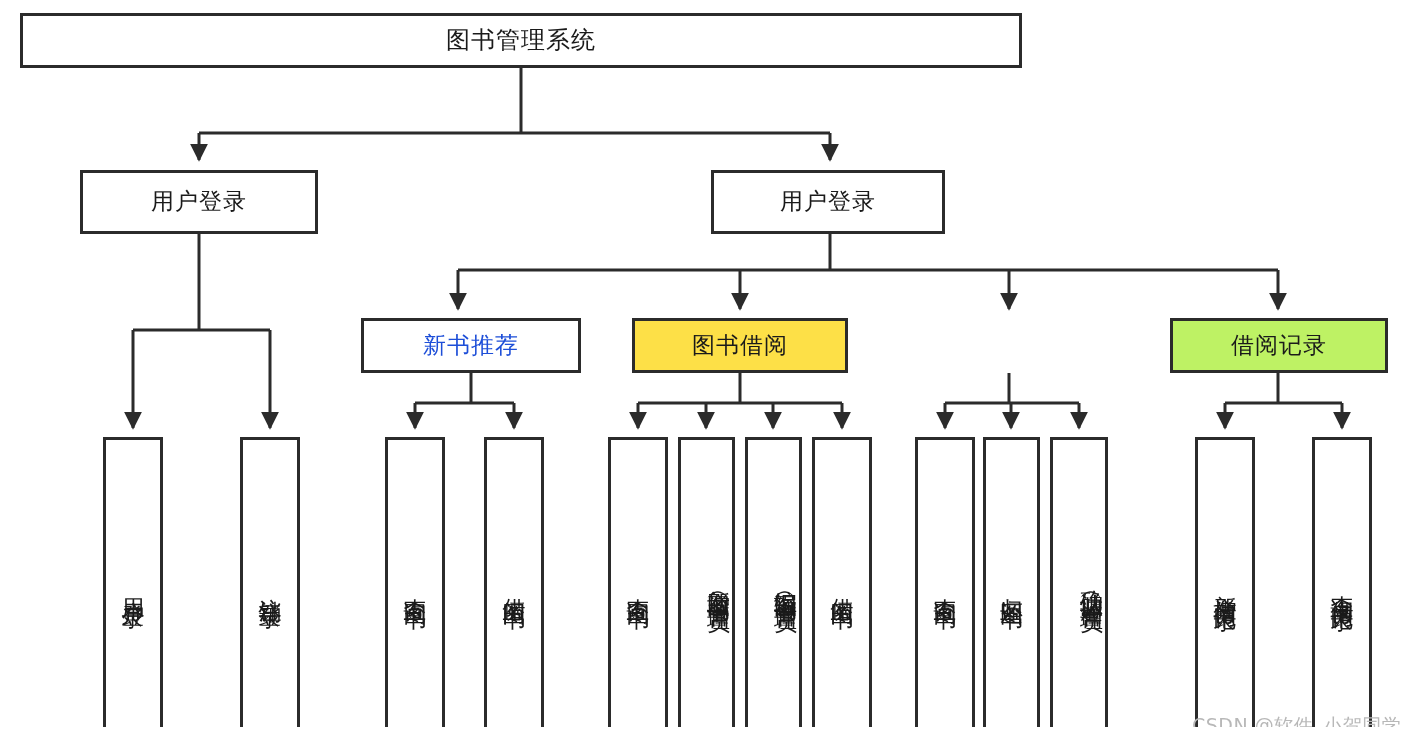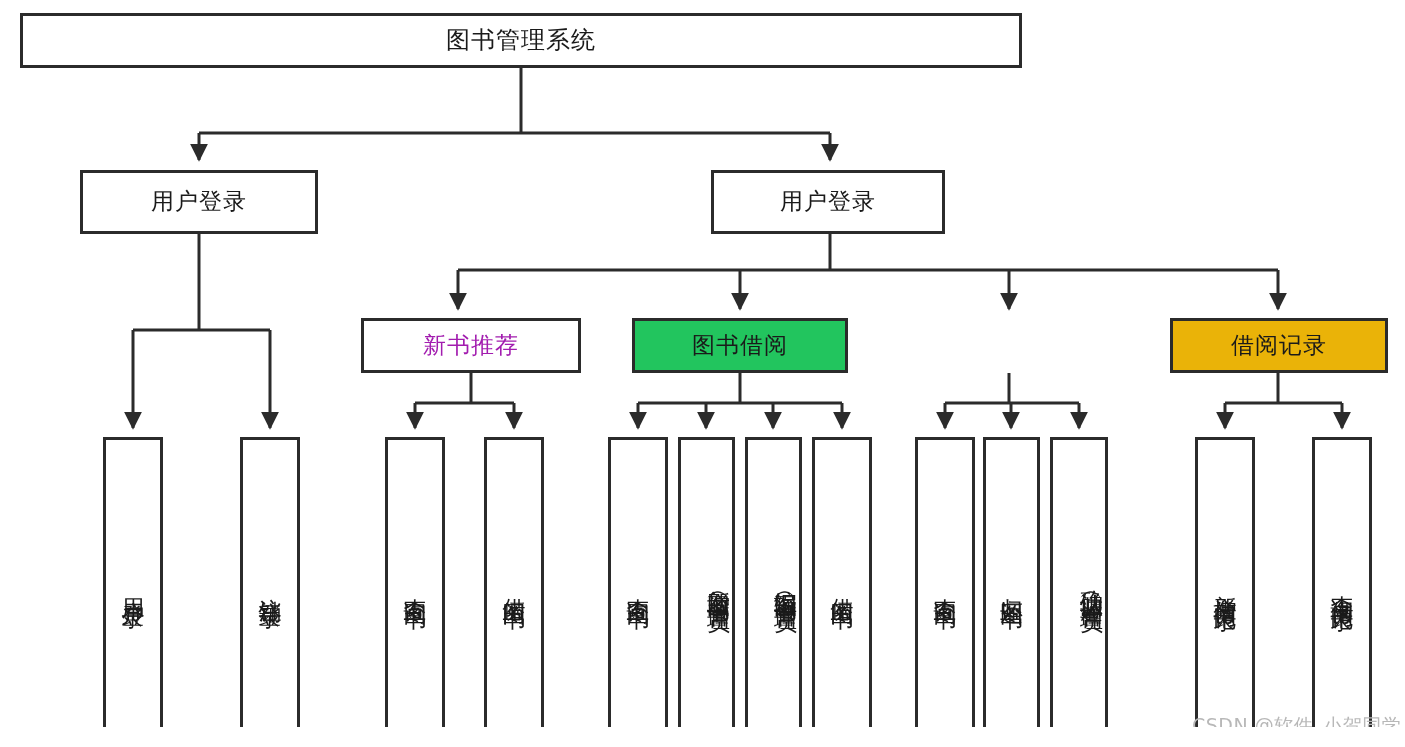--- a/index.html
+++ b/index.html
@@ -117,23 +117,23 @@
       <path d="M 1225 403 L 1225 428" marker-end="url(#arrow)"></path>
       <path d="M 1342 403 L 1342 428" marker-end="url(#arrow)"></path>
     </g>
   </svg>
 
   <div class="node horiz title" id="node-root" style="left: 20px; top: 13px; width: 1002px; height: 55px; border-color: rgb(43, 43, 43); background: rgb(255, 255, 255); color: rgb(26, 26, 26);">图书管理系统</div>
 
   <div class="node horiz" id="node-l1-0" style="left: 80px; top: 170px; width: 238px; height: 64px; border-color: rgb(43, 43, 43); background: rgb(255, 255, 255); color: rgb(26, 26, 26);">用户登录</div>
   <div class="node horiz" id="node-l1-1" style="left: 711px; top: 170px; width: 234px; height: 64px; border-color: rgb(43, 43, 43); background: rgb(255, 255, 255); color: rgb(26, 26, 26);">用户登录</div>
 
-  <div class="node horiz" id="node-l2-0" style="left: 361px; top: 318px; width: 220px; height: 55px; border-color: rgb(43, 43, 43); background: rgb(255, 255, 255); color: #a21caf;">新书推荐</div>
-  <div class="node horiz" id="node-l2-1" style="left: 632px; top: 318px; width: 216px; height: 55px; border-color: rgb(43, 43, 43); background: #22c55e; color: rgb(26, 26, 26);">图书借阅</div>
-  <div class="node horiz" id="node-l2-3" style="left: 1170px; top: 318px; width: 218px; height: 55px; border-color: rgb(43, 43, 43); background: #eab308; color: rgb(26, 26, 26);">借阅记录</div>
+  <div class="node horiz" id="node-l2-0" style="left: 361px; top: 318px; width: 220px; height: 55px; border-color: rgb(43, 43, 43); background: rgb(255, 255, 255); color: #1d4ed8;">新书推荐</div>
+  <div class="node horiz" id="node-l2-1" style="left: 632px; top: 318px; width: 216px; height: 55px; border-color: rgb(43, 43, 43); background: #fde047; color: rgb(26, 26, 26);">图书借阅</div>
+  <div class="node horiz" id="node-l2-3" style="left: 1170px; top: 318px; width: 218px; height: 55px; border-color: rgb(43, 43, 43); background: #bef264; color: rgb(26, 26, 26);">借阅记录</div>
 
   <div class="node vert" id="node-leaf-0" style="left: 103px; top: 437px; width: 60px; height: 297px; border-color: rgb(43, 43, 43); background: rgb(255, 255, 255); color: rgb(26, 26, 26);">用户登录</div>
   <div class="node vert" id="node-leaf-1" style="left: 240px; top: 437px; width: 60px; height: 297px; border-color: rgb(43, 43, 43); background: rgb(255, 255, 255); color: rgb(26, 26, 26);">注销登录</div>
   <div class="node vert" id="node-leaf-2" style="left: 385px; top: 437px; width: 60px; height: 297px; border-color: rgb(43, 43, 43); background: rgb(255, 255, 255); color: rgb(26, 26, 26);">查询图书</div>
   <div class="node vert" id="node-leaf-3" style="left: 484px; top: 437px; width: 60px; height: 297px; border-color: rgb(43, 43, 43); background: rgb(255, 255, 255); color: rgb(26, 26, 26);">借阅图书</div>
   <div class="node vert" id="node-leaf-4" style="left: 608px; top: 437px; width: 60px; height: 297px; border-color: rgb(43, 43, 43); background: rgb(255, 255, 255); color: rgb(26, 26, 26);">查询图书</div>
   <div class="node vert top-align" id="node-leaf-5" style="left: 678px; top: 437px; width: 57px; height: 297px; border-color: rgb(43, 43, 43); background: rgb(255, 255, 255); color: rgb(26, 26, 26);">新增图书（管理员）</div>
   <div class="node vert top-align" id="node-leaf-6" style="left: 745px; top: 437px; width: 57px; height: 297px; border-color: rgb(43, 43, 43); background: rgb(255, 255, 255); color: rgb(26, 26, 26);">编辑图书（管理员）</div>
   <div class="node vert" id="node-leaf-7" style="left: 812px; top: 437px; width: 60px; height: 297px; border-color: rgb(43, 43, 43); background: rgb(255, 255, 255); color: rgb(26, 26, 26);">借阅图书</div>
   <div class="node vert" id="node-leaf-8" style="left: 915px; top: 437px; width: 60px; height: 297px; border-color: rgb(43, 43, 43); background: rgb(255, 255, 255); color: rgb(26, 26, 26);">查询图书</div>

